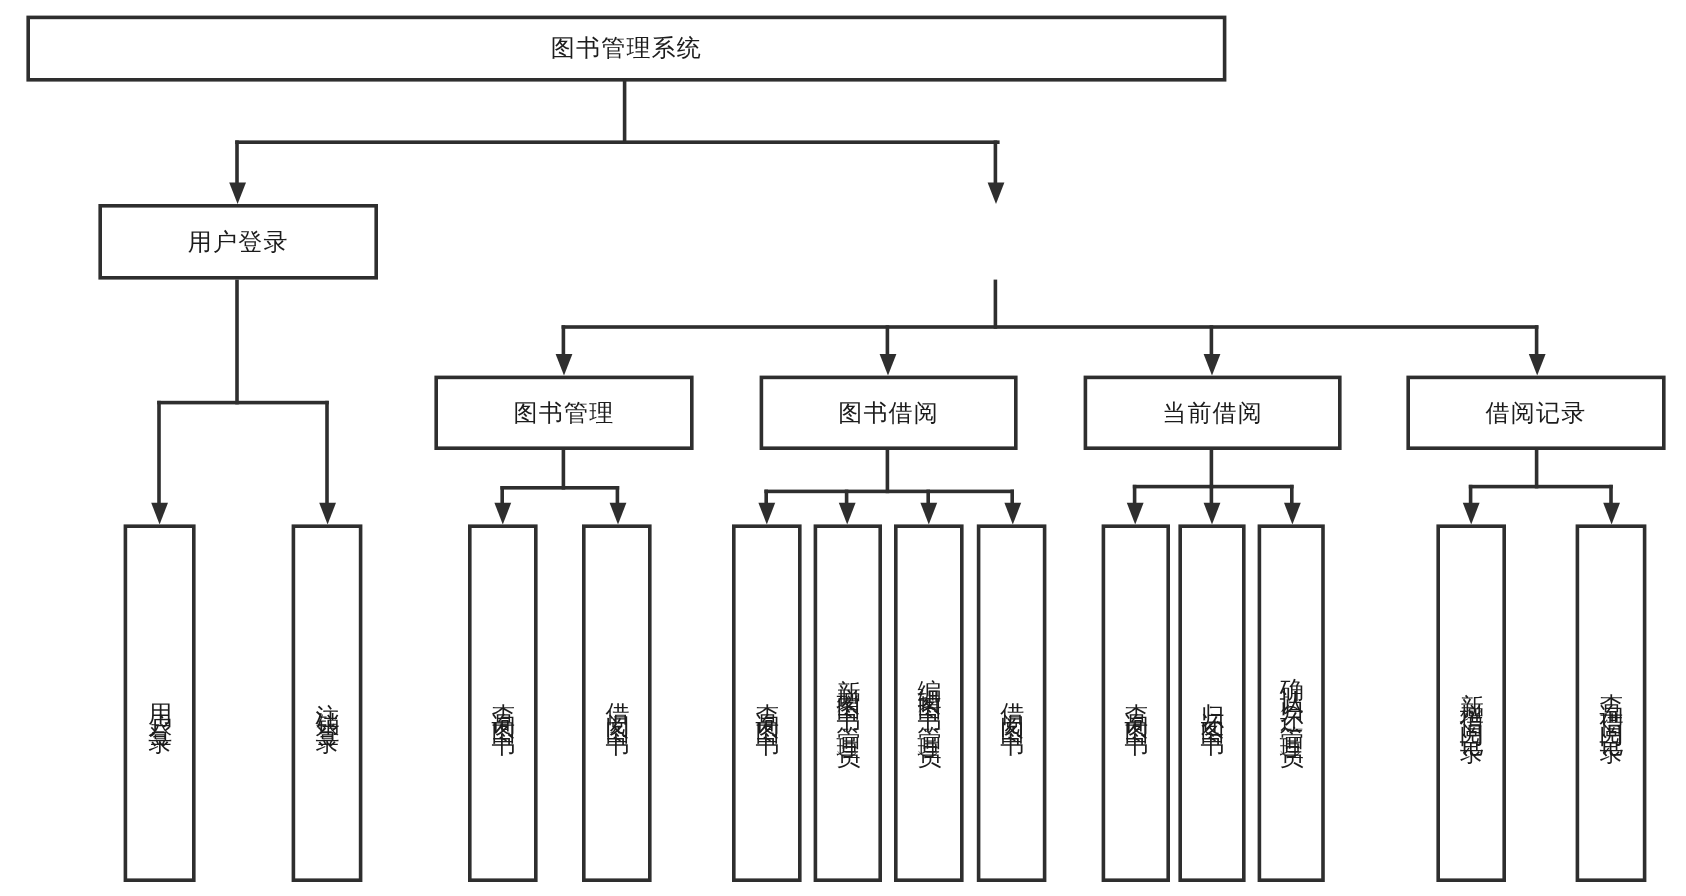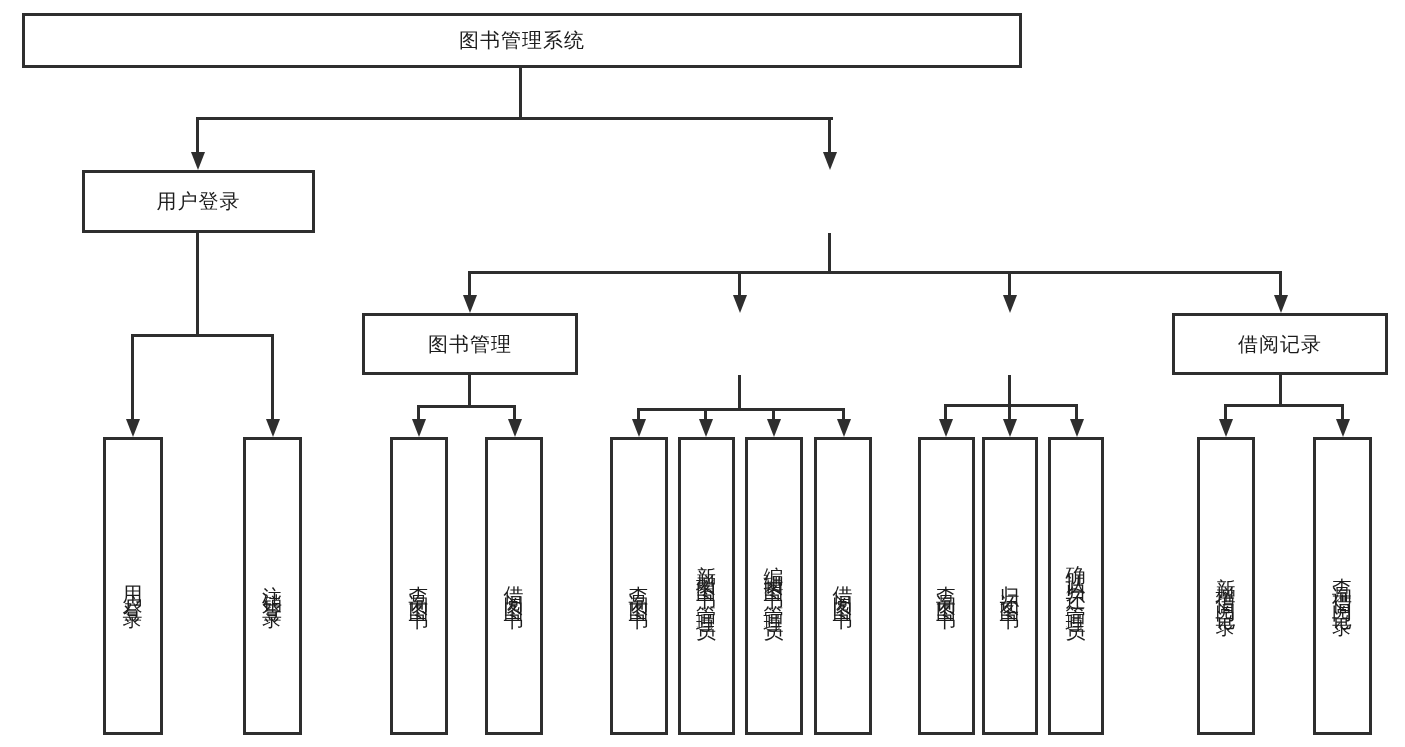--- a/index.html
+++ b/index.html
@@ -94,20 +94,26 @@
   <div class="vline" style="left:738px; top:271px; height:26px;"></div>
   <div class="arrowhead" style="left:733px; top:295px;"></div>
   <div class="vline" style="left:1008px; top:271px; height:26px;"></div>
   <div class="arrowhead" style="left:1003px; top:295px;"></div>
   <div class="vline" style="left:1279px; top:271px; height:26px;"></div>
   <div class="arrowhead" style="left:1274px; top:295px;"></div>
 
   <div class="box" style="left:362px; top:313px; width:216px; height:62px;">
     <span class="lbl">图书管理</span>
   </div>
+  <div class="box" style="left:633px; top:313px; width:215px; height:62px;">
+    <span class="lbl">图书借阅</span>
+  </div>
+  <div class="box" style="left:903px; top:313px; width:215px; height:62px;">
+    <span class="lbl">当前借阅</span>
+  </div>
   <div class="box" style="left:1172px; top:313px; width:216px; height:62px;">
     <span class="lbl">借阅记录</span>
   </div>
 
   <div class="vline" style="left:468px; top:375px; height:33px;"></div>
   <div class="hline" style="left:417px; top:405px; width:99px;"></div>
   <div class="vline" style="left:417px; top:405px; height:16px;"></div>
   <div class="arrowhead" style="left:412px; top:419px;"></div>
   <div class="vline" style="left:513px; top:405px; height:16px;"></div>
   <div class="arrowhead" style="left:508px; top:419px;"></div>

